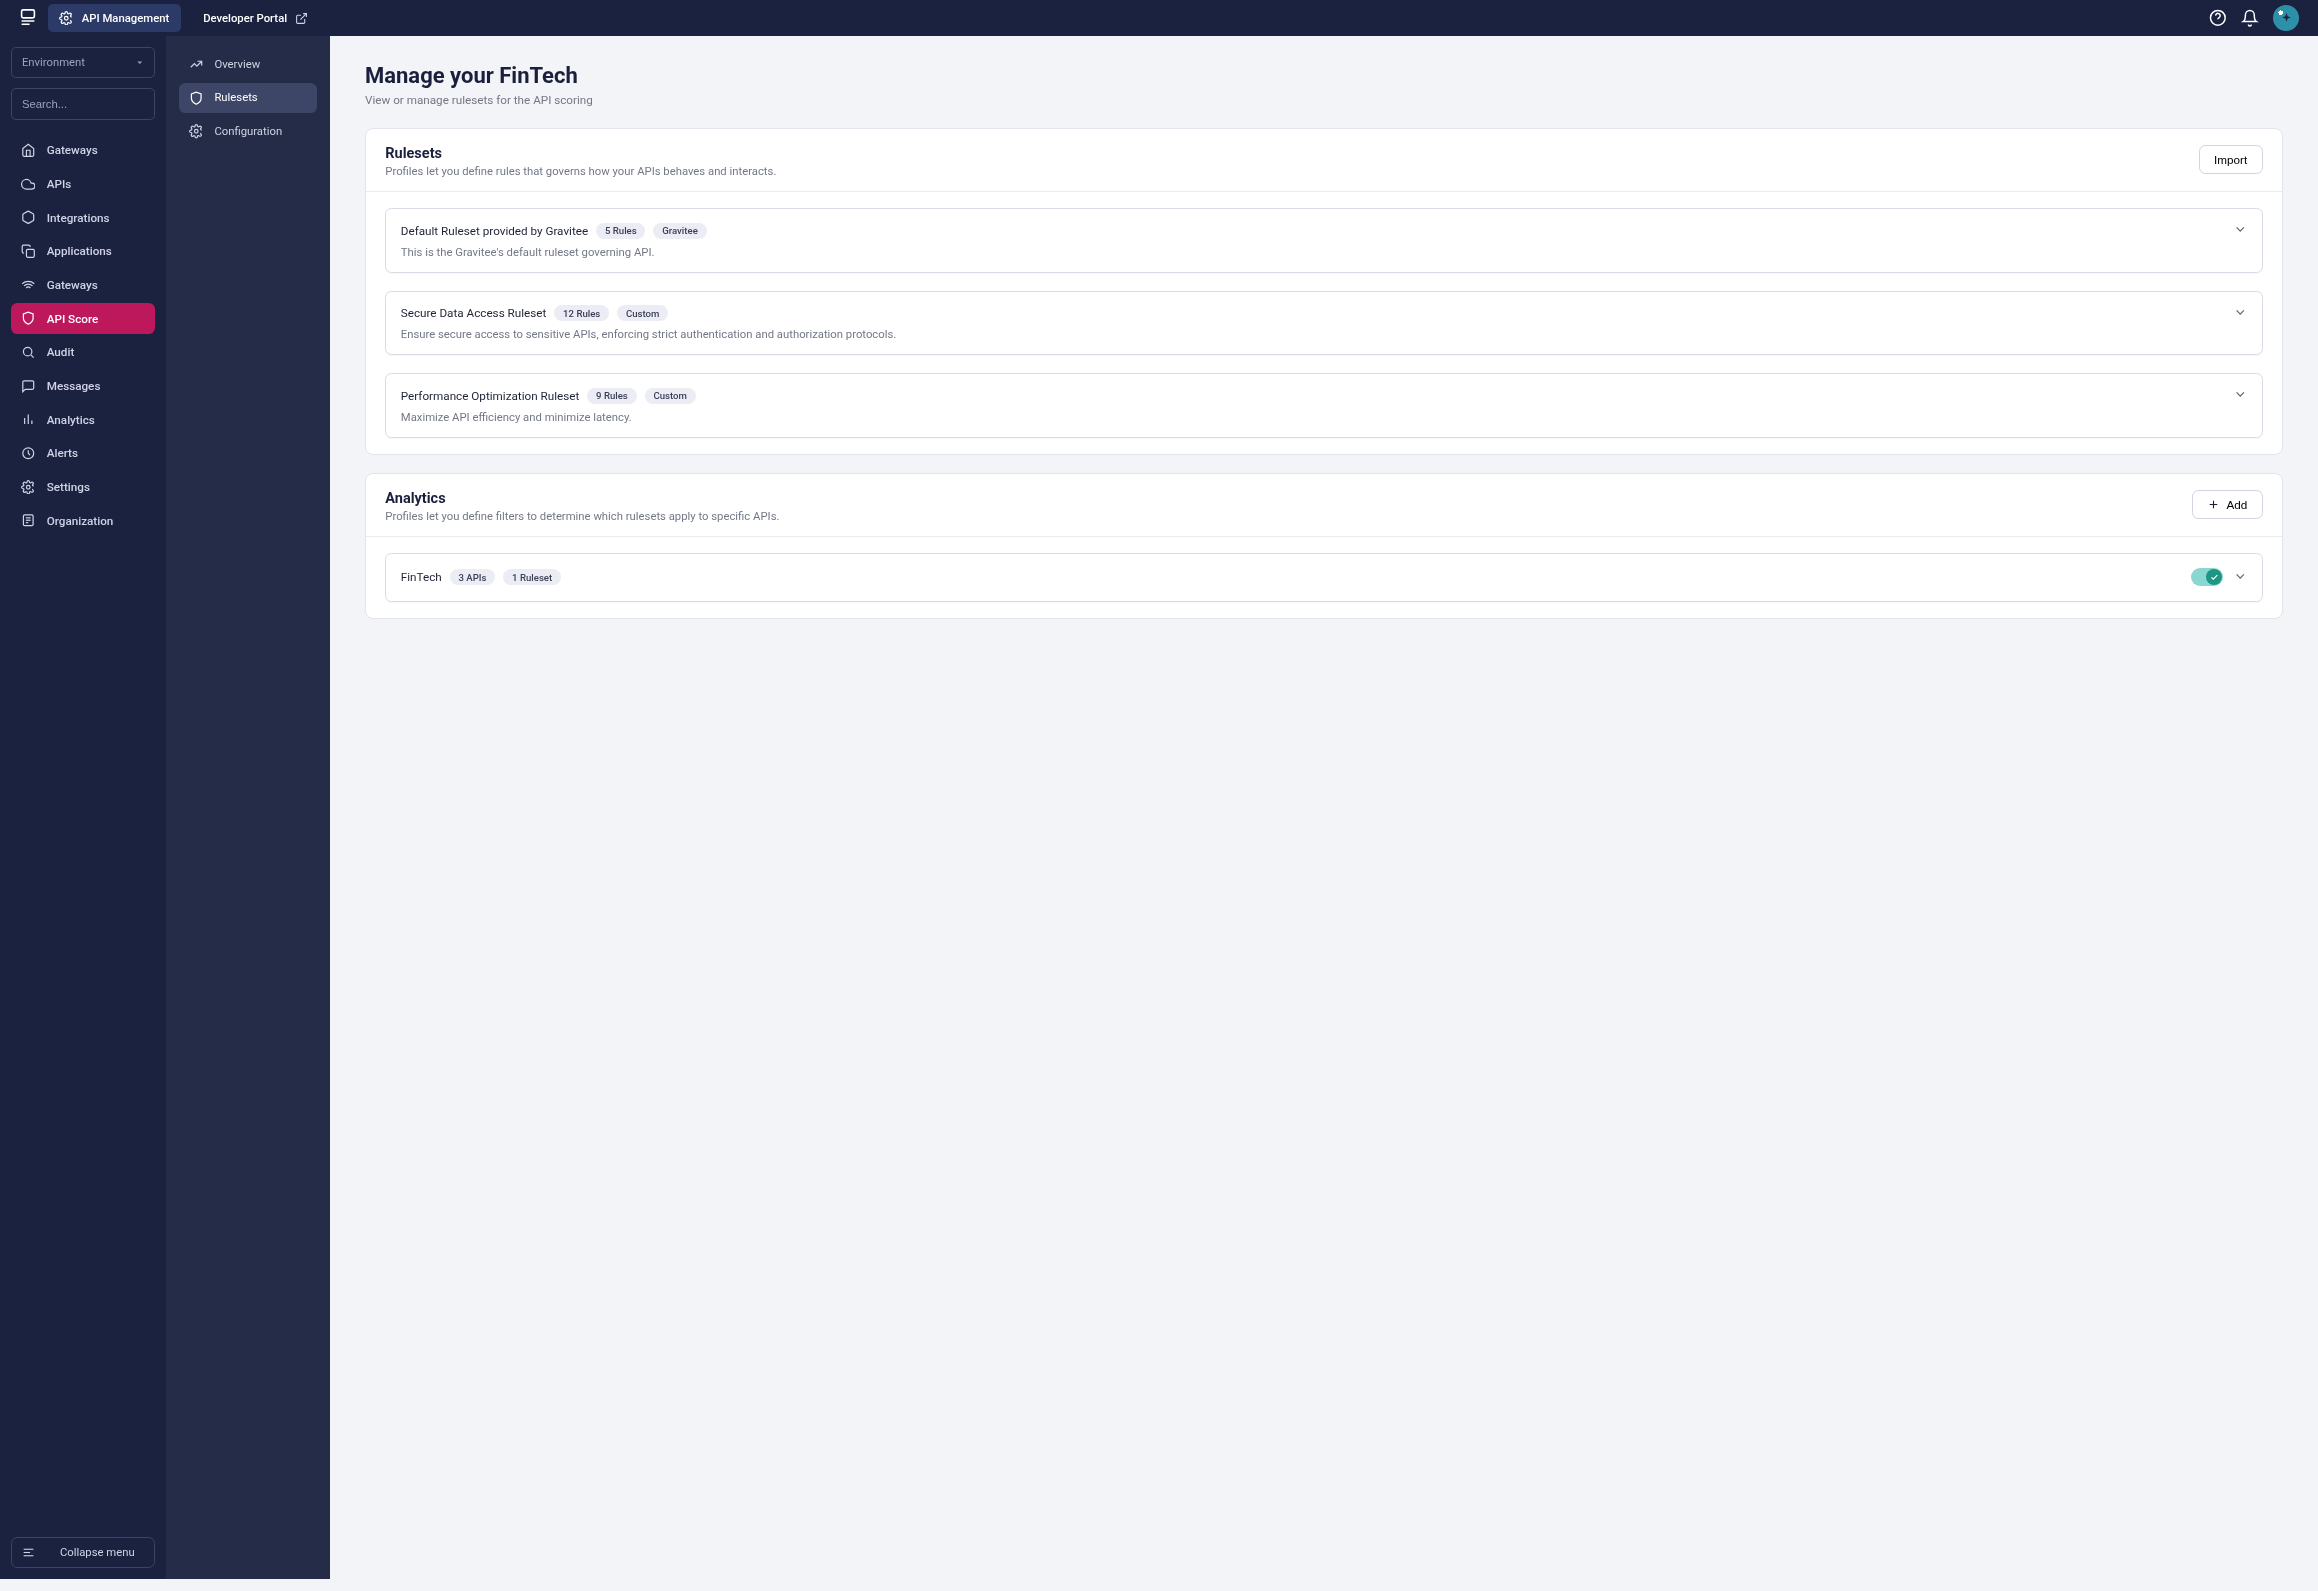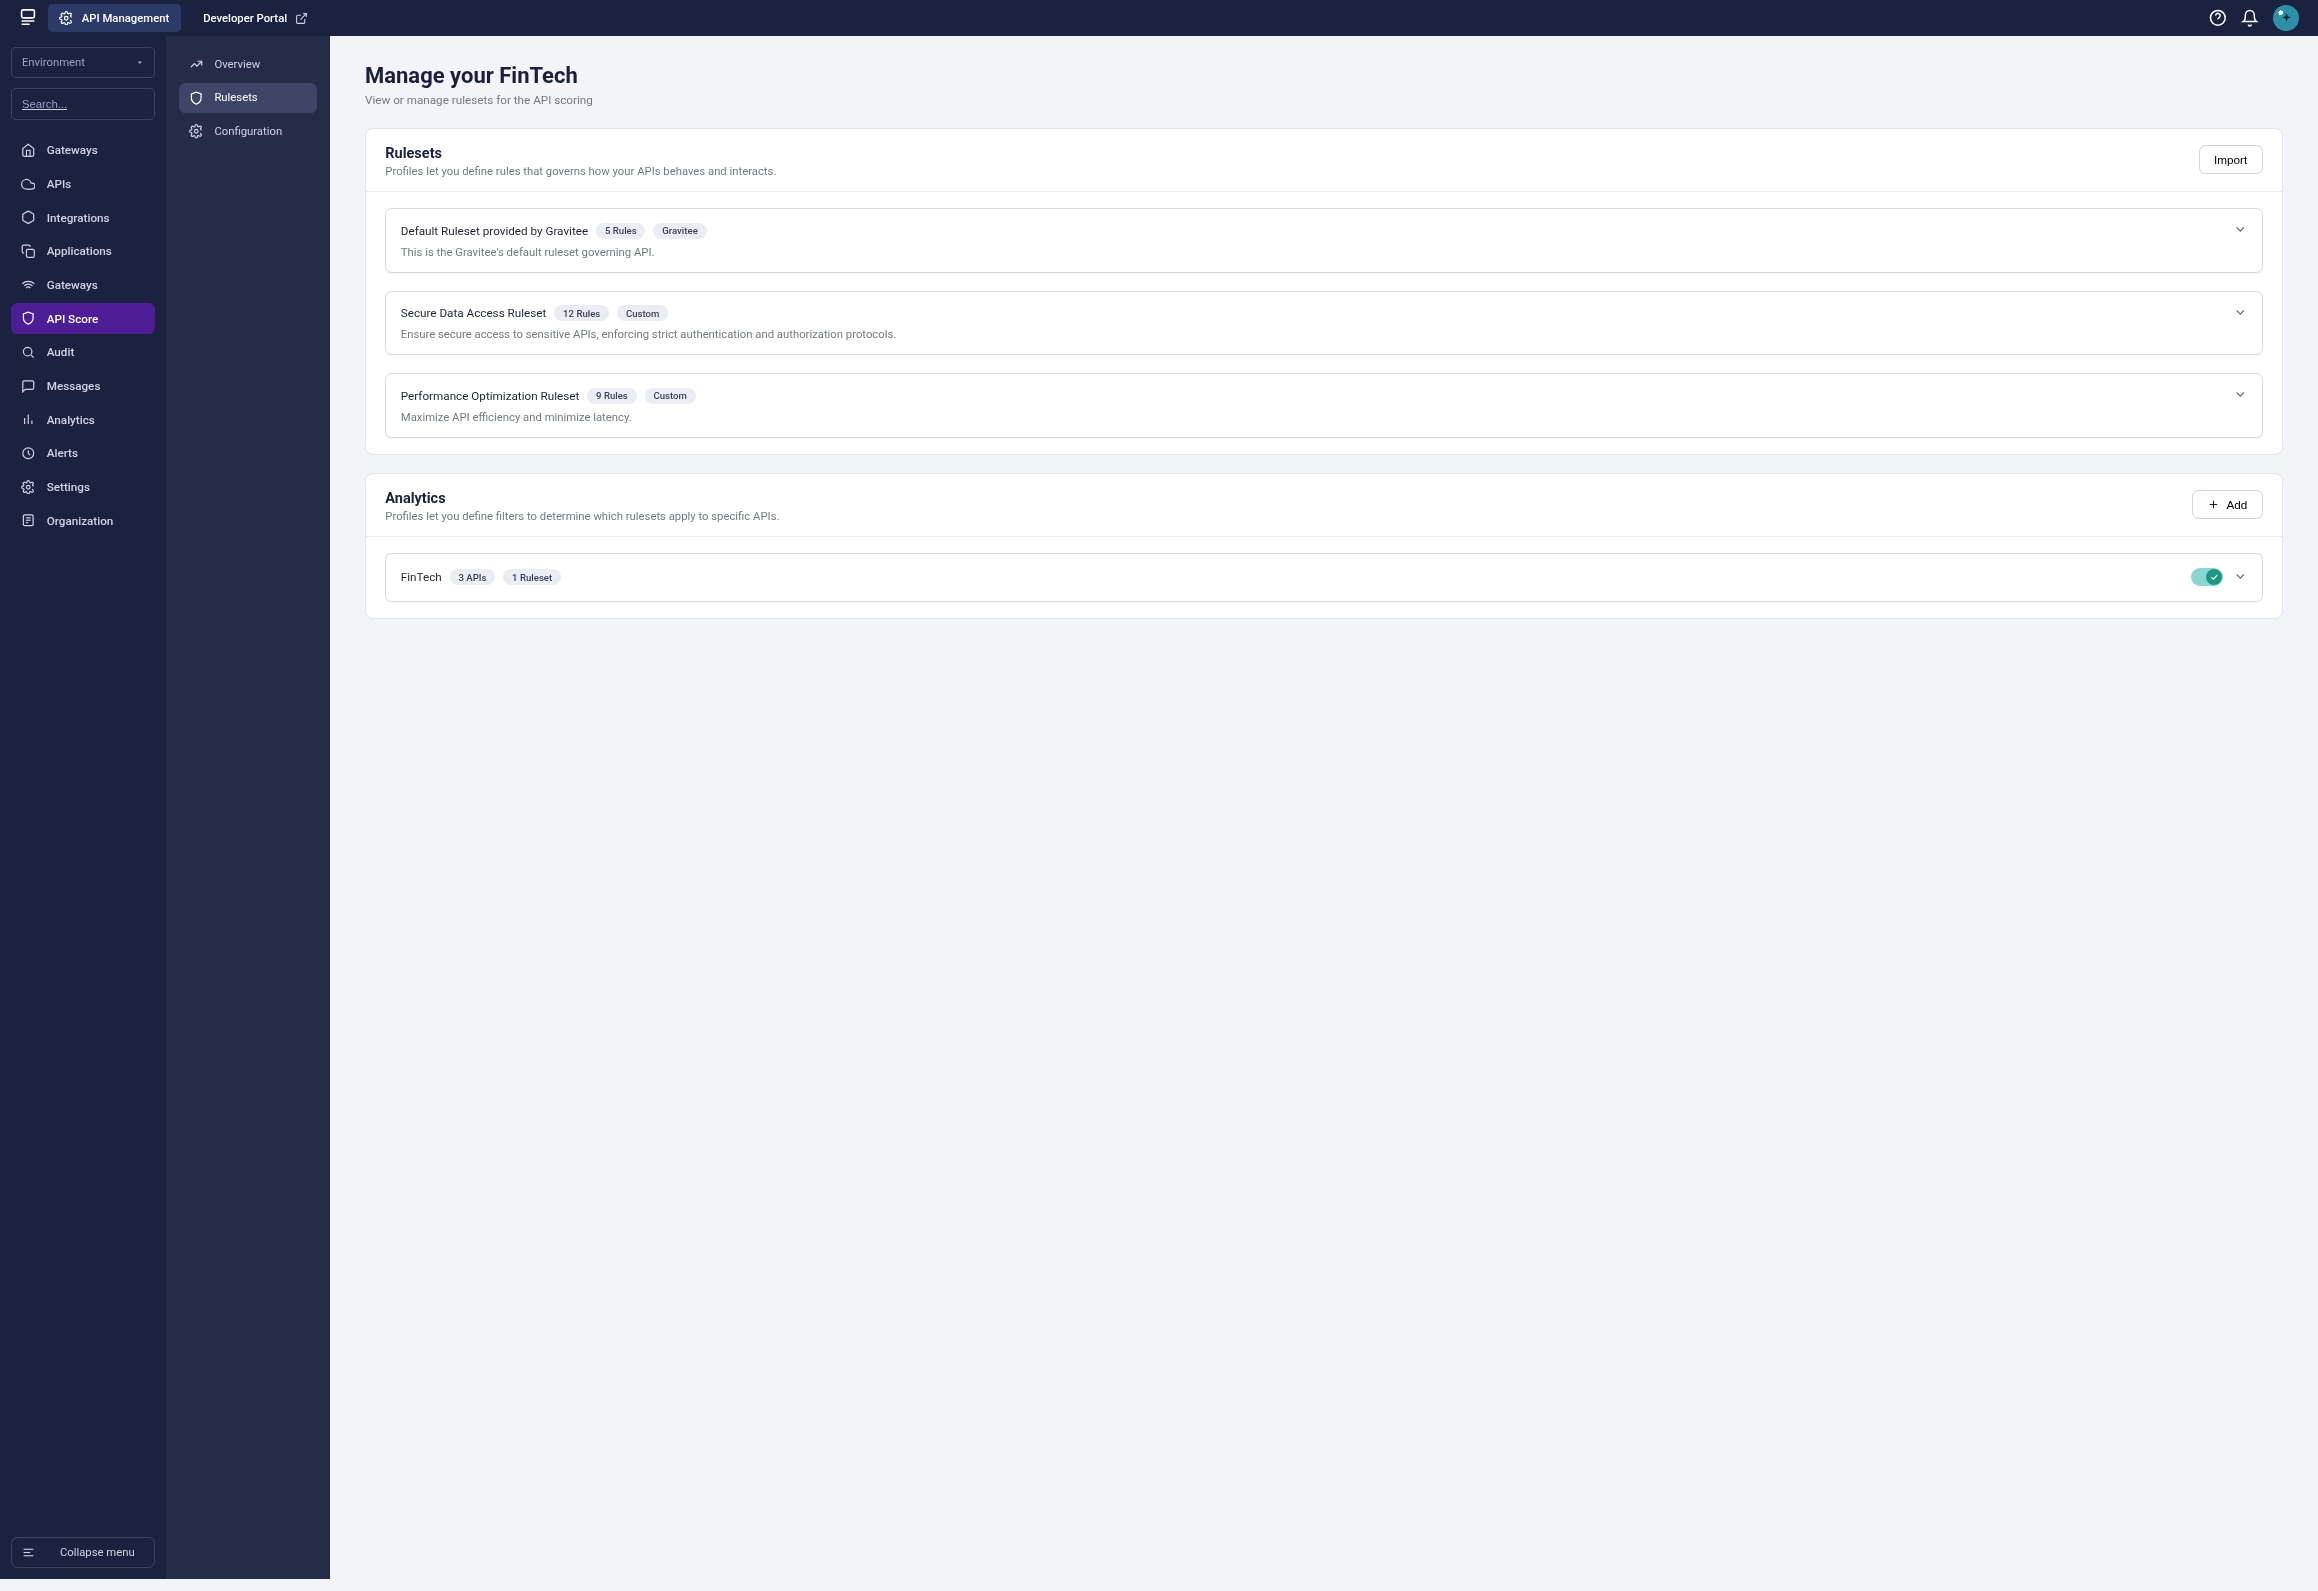--- a/index.html
+++ b/index.html
@@ -48,29 +48,29 @@
     border:0.8px solid #3a4568; border-radius:4.8px; padding:8px 9.6px;
     display:flex; justify-content:space-between; align-items:center;
     color:#9aa2c4; font-size:11.3px; cursor:pointer; margin-bottom:9.6px;
   }
   .search-wrap {
     border:0.8px solid #3a4568; border-radius:4.8px; padding:8px 9.6px;
     display:flex; align-items:center; gap:6.4px; color:#9aa2c4; font-size:11.3px;
     margin-bottom:14.5px;
   }
   .search-wrap input {
-    background:transparent; border:none; outline:none; color:#cfd3e4; flex:1; font-size:11.3px;text-decoration:underline;
+    background:transparent; border:none; outline:none; color:#cfd3e4; flex:1; font-size:11.3px;
   }
   .search-wrap input::placeholder { color:#9aa2c4; }
   .nav-item {
     display:flex; align-items:center; gap:11.3px;
     padding:8px 9.6px; border-radius:6.4px; font-size:11.7px; font-weight:500;
     color:#cfd3e4; cursor:pointer; margin-bottom:3.2px;
   }
-  .nav-item.active { background:#4c1d95; color:#fff; }
+  .nav-item.active { background:#be185d; color:#fff; }
   .nav-spacer { flex:1; }
   .collapse-menu {
     border:0.8px solid #3a4568; border-radius:6.4px; padding:8px 9.6px;
     display:flex; align-items:center; gap:25px; font-size:11.3px; cursor:pointer;
     color:#cfd3e4;
   }
 
   .sidebar-secondary {
     width:164px; background:#252c47; color:#cfd3e4; padding:13px;
   }

